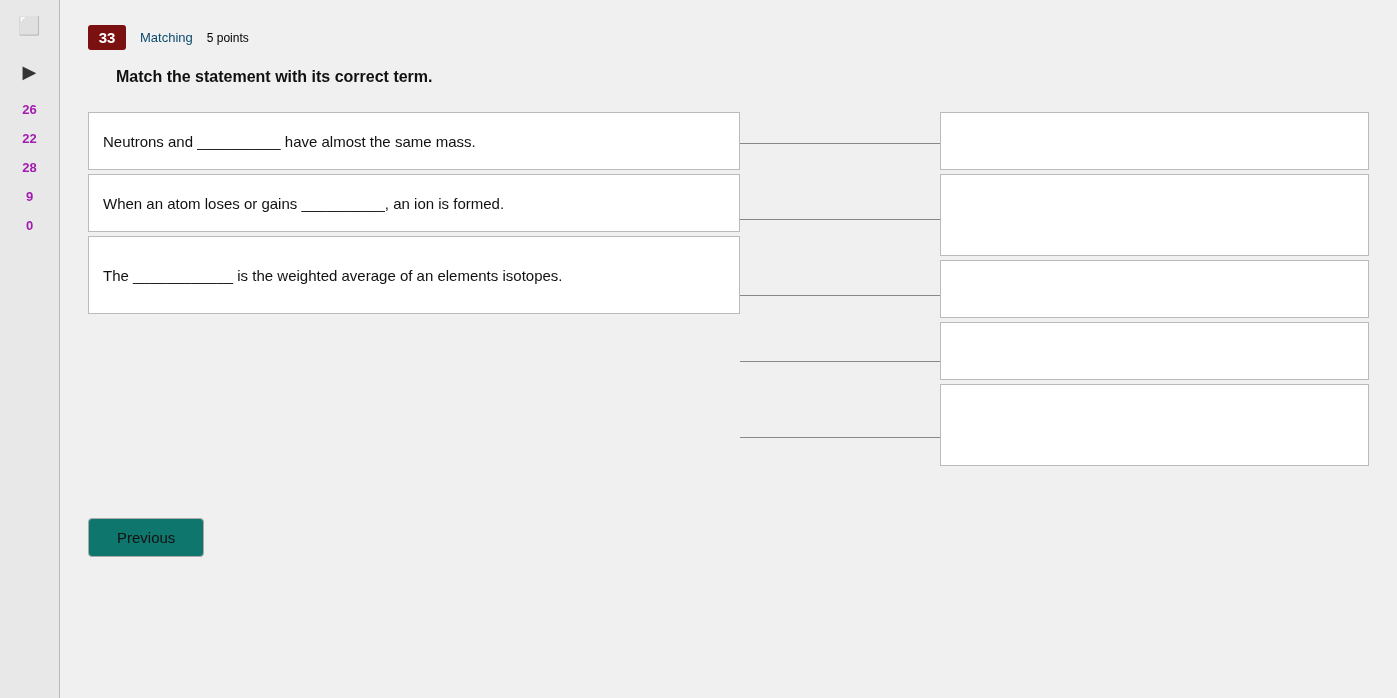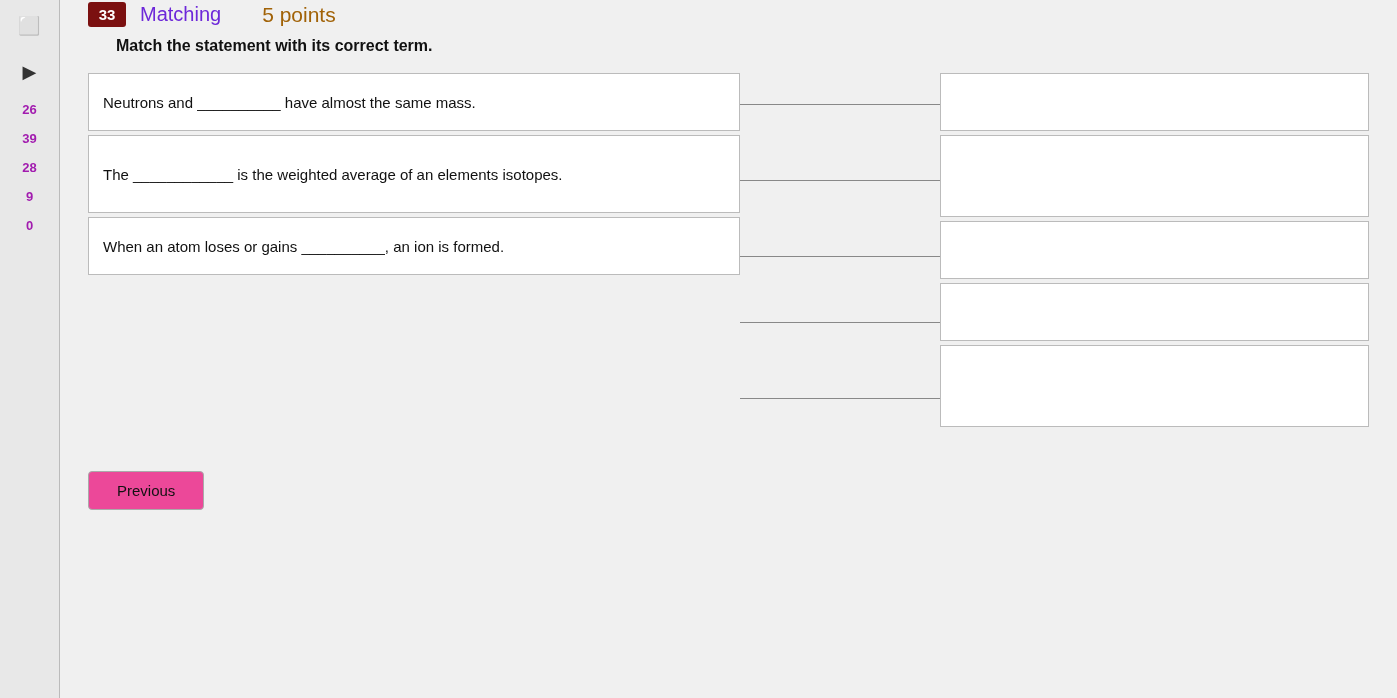--- a/index.html
+++ b/index.html
@@ -40,24 +40,24 @@
       font-size: 13px;
       color: #a21caf;
       font-weight: bold;
       cursor: pointer;
       padding: 2px 0;
     }
 
     .main-content {
       flex: 1;
       background: #f0f0f0;
-      padding: 2px 28px 18px 28px;
-      display: flex;
-      flex-direction: column;
-      gap: 0;
+      padding: 25px 28px 18px 28px;
+      display: flex;
+      flex-direction: column;
+      gap: 8px;
     }
 
     .question-header {
       display: flex;
       align-items: center;
       gap: 14px;
       margin-bottom: 10px;
     }
 
     .question-number-badge {
@@ -65,29 +65,28 @@
       color: #fff;
       font-size: 15px;
       font-weight: bold;
       padding: 4px 10px;
       border-radius: 3px;
       min-width: 38px;
       text-align: center;
     }
 
     .question-type {
-      font-size: 20px;
-      color: #6d28d9;
+      font-size: 13px;
+      color: #0c4a6e;
       font-weight: normal;
     }
 
     .question-points {
-      font-size: 21px;
-      color: #a16207;
-      margin-left: 27px;
+      font-size: 12px;
+      color: #000000;
     }
 
     .question-instruction {
       font-size: 16px;
       font-weight: bold;
       margin-bottom: 18px;
       color: #111;
       margin-left: 28px;
     }
 
@@ -166,21 +165,21 @@
       align-items: center;
       padding: 0 10px;
     }
 
     .answer-box.tall {
       height: 82px;
     }
 
     .previous-btn {
       margin-top: 28px;
-      background: #ec4899;
+      background: #0f766e;
       border: 1px solid #aaa;
       border-radius: 4px;
       padding: 10px 28px;
       font-size: 15px;
       cursor: pointer;
       color: #111;
       align-self: flex-start;
     }
 
     .statement-text {
@@ -188,45 +187,45 @@
       line-height: 1.4;
     }
   </style>
 </head>
 <body>
 
 <div class="sidebar">
   <div class="sidebar-icon">⬜</div>
   <div class="sidebar-icon">▶</div>
   <div class="sidebar-number">26</div>
-  <div class="sidebar-number">39</div>
+  <div class="sidebar-number">22</div>
   <div class="sidebar-number">28</div>
   <div class="sidebar-number">9</div>
   <div class="sidebar-number">0</div>
 </div>
 
 <div class="main-content">
   <div class="question-header">
     <div class="question-number-badge">33</div>
     <span class="question-type">Matching</span>
     <span class="question-points">5 points</span>
   </div>
   <div class="question-instruction">Match the statement with its correct term.</div>
 
   <div class="matching-area">
 
     <div class="statements-col">
       <div class="statement-box">
         <span class="statement-text">Neutrons and __________ have almost the same mass.</span>
       </div>
+      <div class="statement-box">
+        <span class="statement-text">When an atom loses or gains __________, an ion is formed.</span>
+      </div>
       <div class="statement-box tall">
         <span class="statement-text">The ____________ is the weighted average of an elements isotopes.</span>
-      </div>
-      <div class="statement-box">
-        <span class="statement-text">When an atom loses or gains __________, an ion is formed.</span>
       </div>
     </div>
 
     <div class="connector-col">
       <div class="connector-line">
         <div class="connector-line-inner"></div>
       </div>
       <div class="connector-line tall">
         <div class="connector-line-inner"></div>
       </div>

